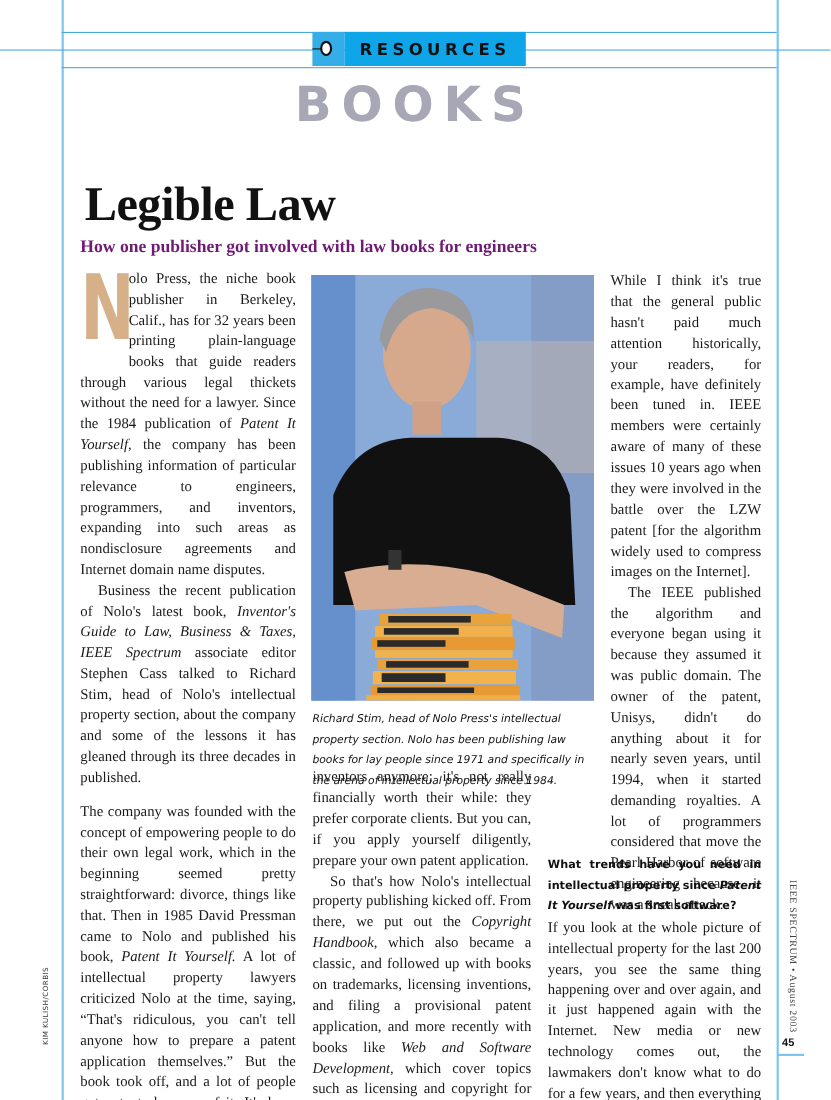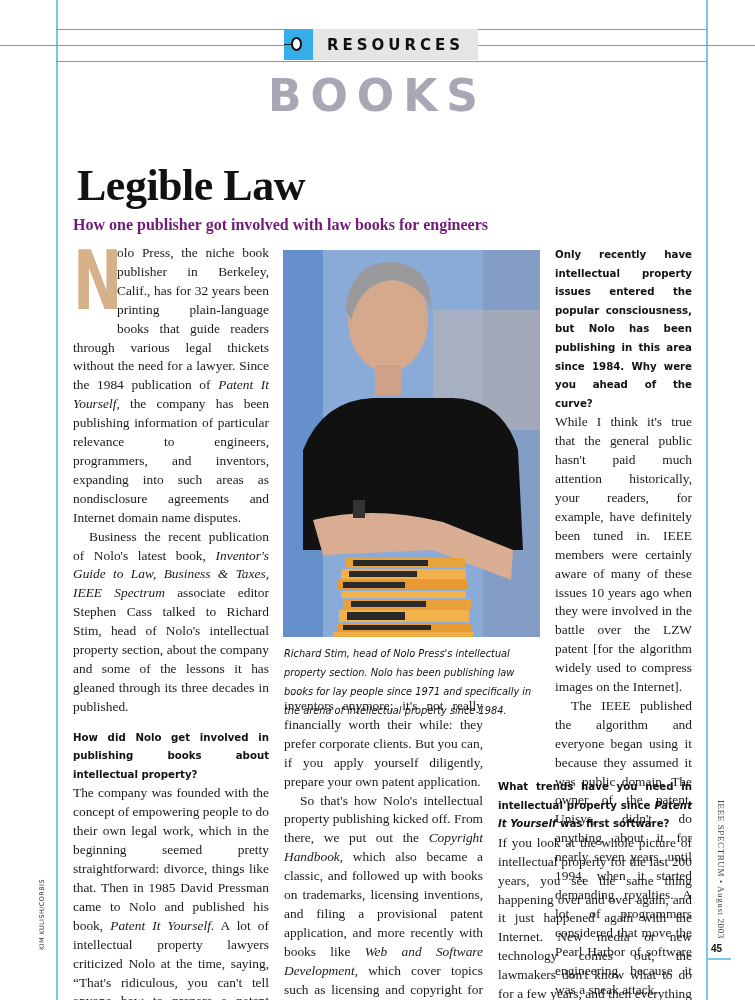--- a/index.html
+++ b/index.html
@@ -3,21 +3,21 @@
 <meta charset="utf-8">
 <style>
   html, body { margin:0; padding:0; }
   body { width:755px; height:1000px; background:#ffffff; position:relative; overflow:hidden; font-family:"Liberation Serif", "DejaVu Serif", serif; color:#1a1a1a; }
   .vline { position:absolute; top:0; bottom:0; width:2px; background:#7cc6ee; }
   .hline { position:absolute; height:1px; background:#4aa8e0; }
   .banner { position:absolute; left:284px; top:29px; height:31px; display:flex; }
   .banner-icon { width:29px; height:31px; background:#35aee8; position:relative; }
   .banner-icon .ring { position:absolute; left:7px; top:8px; width:11px; height:14px; border-radius:50%; background:#fff; border:2.5px solid #111; box-sizing:border-box; }
   .banner-icon .stem { position:absolute; left:0; top:15px; width:8px; height:1px; background:#111; }
-  .banner-label { width:165px; height:31px; background:#e5e5e5; display:flex; align-items:center; justify-content:center; font-family:"DejaVu Sans", sans-serif; font-weight:bold; font-size:15px; letter-spacing:4px; color:#111; }
+  .banner-label { width:165px; height:31px; background:#0ea5e9; display:flex; align-items:center; justify-content:center; font-family:"DejaVu Sans", sans-serif; font-weight:bold; font-size:15px; letter-spacing:4px; color:#111; }
   .section { position:absolute; left:0; width:755px; top:70px; text-align:center; font-family:"DejaVu Sans", sans-serif; font-weight:bold; font-size:44px; letter-spacing:9px; color:#a8a7b6; }
   .title { position:absolute; left:73px; top:156px; font-family:"Liberation Serif", serif; font-weight:bold; font-size:44px; color:#111; letter-spacing:-0.5px; }
   .dek { position:absolute; left:73px; top:216px; font-family:"Liberation Serif", serif; font-weight:bold; font-size:16px; color:#701a75; }
   .col { position:absolute; font-size:13.4px; line-height:18.9px; text-align:justify; hyphens:auto; }
   .col p { margin:0; }
   .col p.indent { text-indent:16px; }
   .q { font-family:"DejaVu Sans", sans-serif; font-weight:bold; font-size:10.2px; line-height:18.6px; color:#111; margin:0; text-align:justify; }
   .gap { height:12px; }
   .dropcap { float:left; font-family:"DejaVu Sans", sans-serif; font-weight:bold; font-size:82px; line-height:66px; height:76px; color:#d6b088; margin:4px 6px 0 0; transform:scaleX(0.72); transform-origin:left top; width:38px; }
   .photo { position:absolute; left:283px; top:250px; width:257px; height:387px; overflow:hidden; background:linear-gradient(90deg,#5b86c4 0%,#8fb2e2 18%,#b9c9e3 45%,#9db5d8 70%,#7c95c0 100%); }
@@ -46,21 +46,20 @@
 </div>
 <div class="section">BOOKS</div>
 
 <h1 class="title" style="margin:4px;text-align:center;">Legible Law</h1>
 <div class="dek">How one publisher got involved with law books for engineers</div>
 
 <div class="col" style="left:73px; top:244px; width:196px;">
   <p><span class="dropcap">N</span><span>olo Press, the niche book publisher in Berkeley, Calif., has for 32 years been printing plain-language books that guide readers through various legal thickets without the need for a lawyer. Since the 1984 publication of </span><i>Patent It Yourself,</i><span> the company has been publishing information of particular relevance to engineers, programmers, and inventors, expanding into such areas as nondisclosure agreements and Internet domain name disputes.</span></p>
   <p class="indent"><span>Business the recent publication of Nolo's latest book, </span><i>Inventor's Guide to Law, Business &amp; Taxes, IEEE Spectrum</i><span> associate editor Stephen Cass talked to Richard Stim, head of Nolo's intellectual property section, about the company and some of the lessons it has gleaned through its three decades in published.</span></p>
   <div class="gap"></div>
-  <p class="q">How did Nolo get involved in publishing books about intellectual property?</p>
   <p><span>The company was founded with the concept of empowering people to do their own legal work, which in the beginning seemed pretty straightforward: divorce, things like that. Then in 1985 David Pressman came to Nolo and published his book, </span><i>Patent It Yourself.</i><span> A lot of intellectual property lawyers criticized Nolo at the time, saying, “That's ridiculous, you can't tell anyone how to prepare a patent application themselves.” But the book took off, and a lot of people got patents because of it. It's been the top-selling patent book since.</span></p>
 
 </div>
 
 <div class="photo">
   <svg width="257" height="387" viewBox="0 0 257 387">
     <rect x="0" y="0" width="257" height="387" fill="#8aaad8"></rect>
     <rect x="0" y="0" width="40" height="387" fill="#4f7fc4" opacity="0.6"></rect>
     <rect x="200" y="0" width="57" height="387" fill="#7d8fb4" opacity="0.5"></rect>
     <rect x="150" y="60" width="107" height="120" fill="#c9b8a8" opacity="0.45"></rect>
@@ -89,21 +88,20 @@
   </svg>
 </div>
 <div class="caption">Richard Stim, head of Nolo Press's intellectual property section. Nolo has been publishing law books for lay people since 1971 and specifically in the arena of intellectual property since 1984.</div>
 
 <div class="col" style="left:284px; top:697px; width:199px;">
   <p>inventors anymore; it's not really financially worth their while: they prefer corporate clients. But you can, if you apply yourself diligently, prepare your own patent application.</p>
   <p class="indent"><span>So that's how Nolo's intellectual property publishing kicked off. From there, we put out the </span><i>Copyright Handbook,</i><span> which also became a classic, and followed up with books on trademarks, licensing inventions, and filing a provisional patent application, and more recently with books like </span><i>Web and Software Development,</i><span> which cover topics such as licensing and copyright for developers.</span></p>
 </div>
 
 <div class="col" style="left:555px; top:246px; width:137px;">
-  <p class="q">Only recently have intellectual property issues entered the popular consciousness, but Nolo has been publishing in this area since 1984. Why were you ahead of the curve?</p>
   <p>While I think it's true that the general public hasn't paid much attention historically, your readers, for example, have definitely been tuned in. IEEE members were certainly aware of many of these issues 10 years ago when they were involved in the battle over the LZW patent [for the algorithm widely used to compress images on the Internet].</p>
   <p class="indent" style="width:137px;"><span>The IEEE published the algorithm and everyone began using it because they assumed it was public domain. The owner of the patent, Unisys, didn't do anything about it for nearly seven years, until 1994, when it started demanding royalties. A lot of programmers considered that move the Pearl Harbor of software engineering because it was a sneak attack.</span></p>
 </div>
 
 <div class="col" style="left:498px; top:778px; width:194px;">
   <p class="q"><span>What trends have you need in intellectual property since </span><i>Patent It Yourself</i><span> was first software?</span></p>
   <p>If you look at the whole picture of intellectual property for the last 200 years, you see the same thing happening over and over again, and it just happened again with the Internet. New media or new technology comes out, the lawmakers don't know what to do for a few years, and then everything settles down. An example is domain names; initially</p>
 </div>
 
 <div class="credit">KIM KULISH/CORBIS</div>

